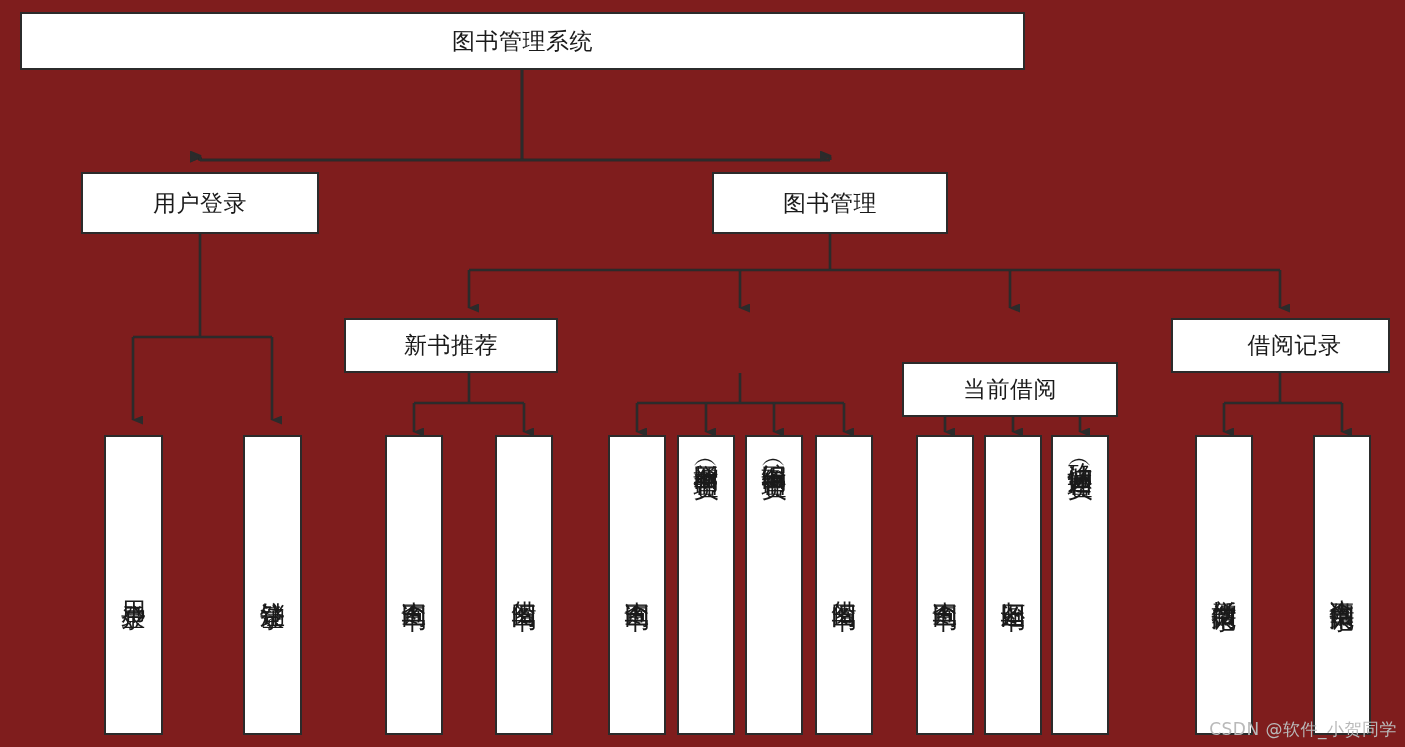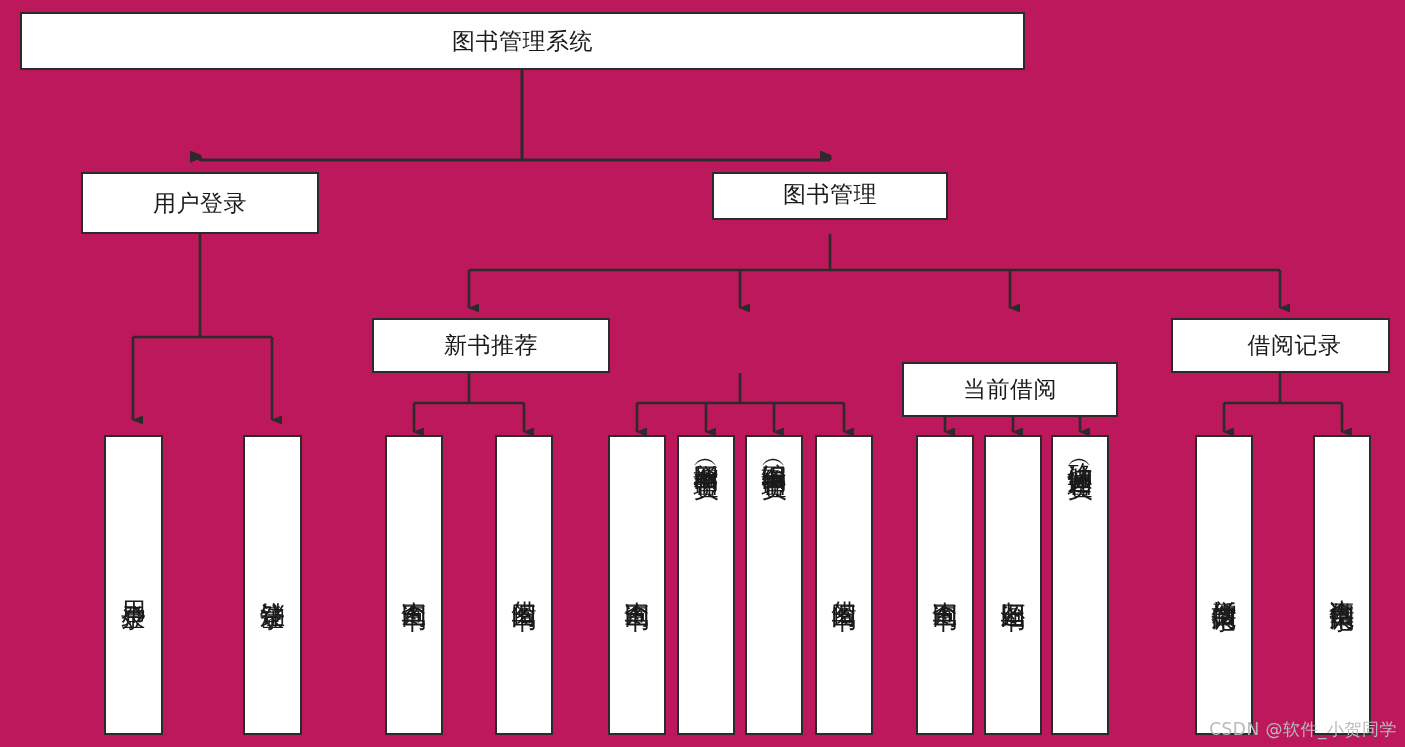--- a/index.html
+++ b/index.html
@@ -7,21 +7,21 @@
     padding: 0;
     background: #ffffff;
   }
   body {
     font-family: "DejaVu Sans", "Liberation Sans", sans-serif;
   }
   #canvas {
     position: relative;
     width: 1405px;
     height: 747px;
-    background: #be185d;
+    background: #7f1d1d;
     overflow: hidden;
   }
   svg.diagram {
     position: absolute;
     left: 0;
     top: 0;
     width: 1405px;
     height: 747px;
   }
   
@@ -195,25 +195,25 @@
   </svg>
 
   <div class="node" style="left:20px; top:12px; width:1005px; height:58px;">
     <span class="node-label">图书管理系统</span>
   </div>
 
   <div class="node" style="left:81px; top:172px; width:238px; height:62px;">
     <span class="node-label">用户登录</span>
   </div>
 
-  <div class="node" style="left:712px; top:172px; width:236px; height:48px;font-family:Liberation Mono, monospace;">
+  <div class="node" style="left:712px; top:172px; width:236px; height:62px;">
     <span class="node-label">图书管理</span>
   </div>
 
-  <div class="node" style="left:372px; top:318px; width:238px; height:55px;">
+  <div class="node" style="left:344px; top:318px; width:214px; height:55px;">
     <span class="node-label">新书推荐</span>
   </div>
 
 
   <div class="node" style="left:902px; top:318px; width:216px; height:55px;margin-top:44px;">
     <span class="node-label">当前借阅</span>
   </div>
 
   <div class="node" style="left:1171px; top:318px; width:219px; height:55px;padding-left:28px;">
     <span class="node-label">借阅记录</span>

